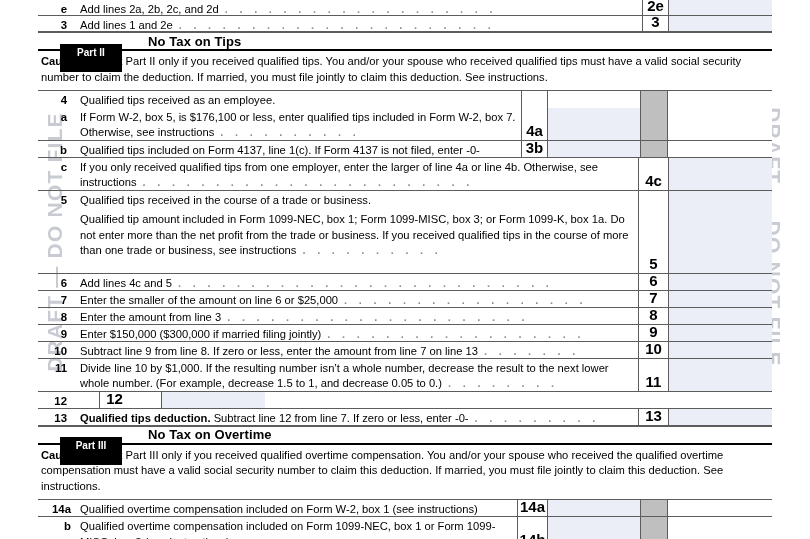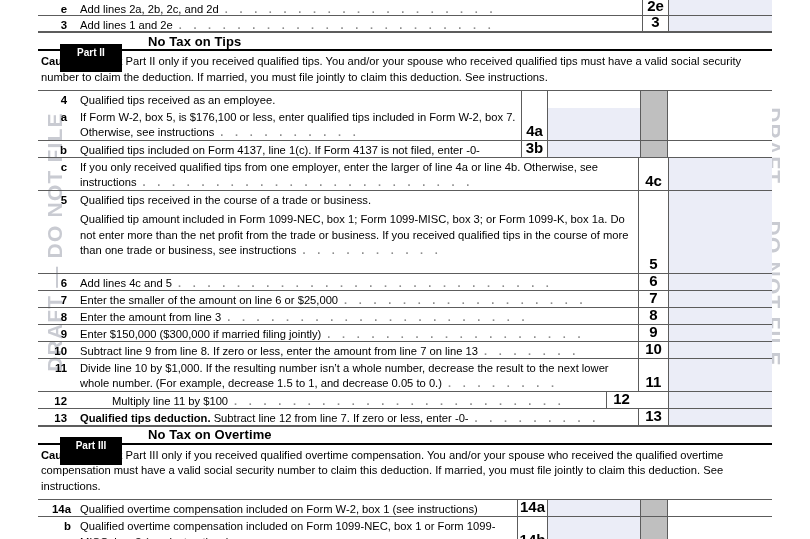--- a/index.html
+++ b/index.html
@@ -311,23 +311,20 @@
     <div class="num">11</div>
     <div class="txt">
       <span>Divide line 10 by $1,000. If the resulting number isn’t a whole number, decrease the result to the next lower whole number. (For example, decrease 1.5 to 1, and decrease 0.05 to 0.)</span><span class="lead">. . . . . . . .</span>
     </div>
     <div class="lbl w3">11</div>
     <div class="amt"></div>
   </div>
 
   <div class="row" style="height:17px;gap:32px;">
     <div class="num">12</div>
-    <div class="txt">
-      <span>Multiply line 11 by $100</span><span class="lead">. . . . . . . . . . . . . . . . . . . . . . .</span>
-    </div>
     <div class="lbl w3">12</div>
     <div class="amt"></div>
   </div>
 
   <div class="row" style="height:17px;">
     <div class="num">13</div>
     <div class="txt">
       <span class="bold">Qualified tips deduction.</span><span> Subtract line 12 from line 7. If zero or less, enter -0-</span><span class="lead">. . . . . . . . .</span>
     </div>
     <div class="lbl w3">13</div>

